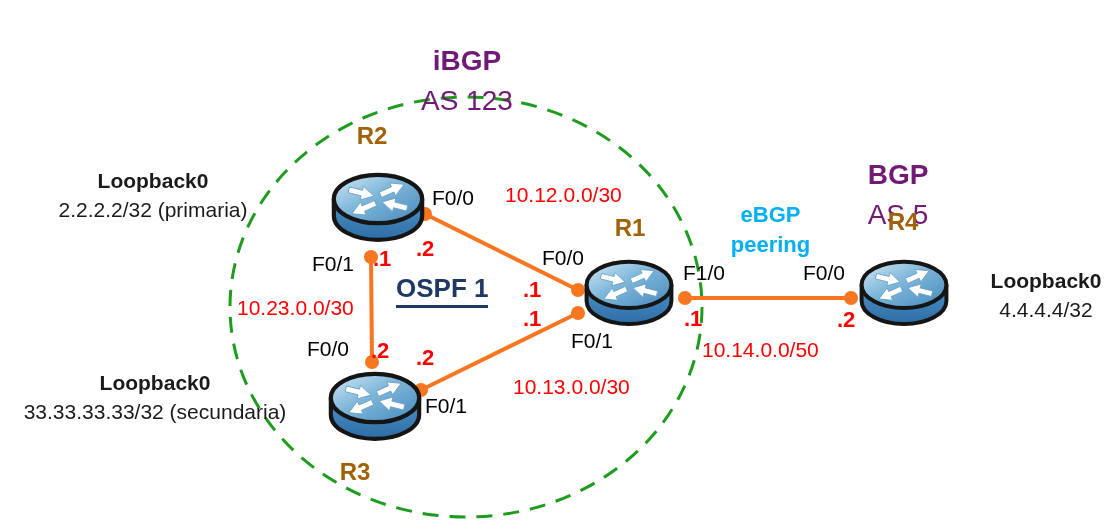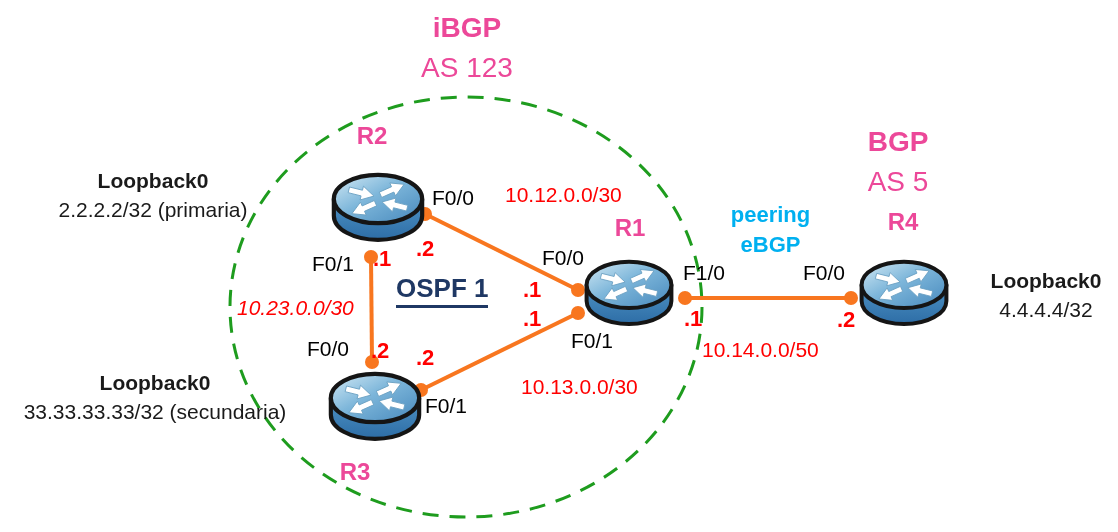--- a/index.html
+++ b/index.html
@@ -3,24 +3,24 @@
 <meta charset="utf-8">
 <style>
   html,body{margin:0;padding:0;background:#ffffff;}
   .canvas{
     position:relative;width:1118px;height:532px;background:#ffffff;
     font-family:"Liberation Sans",sans-serif;overflow:hidden;
   }
   .overlay{position:absolute;left:0;top:0;width:1118px;height:532px;}
   .t{position:absolute;white-space:nowrap;line-height:1.15;}
   .center{text-align:center;}
-  .green{color:#ec4899;}
+  .green{color:#701a75;margin-top:33px;}
   .bold{font-weight:700;}
   .title{font-size:28px;}
-  .rname{font-size:24px;font-weight:700;color:#ec4899;}
+  .rname{font-size:24px;font-weight:700;color:#a16207;}
   .iface{font-size:21px;color:#000000;}
   .net{font-size:21px;color:#ff0000;}
   .ip{font-size:22px;font-weight:700;color:#ff0000;}
   .loop{font-size:21px;color:#1a1a1a;line-height:29px;}
   .loop .lb-title{font-weight:700;}
   .ospf{font-size:26px;font-weight:700;color:#1f3864;border-bottom:3px solid #1f3864;padding-bottom:1px;text-align:right;}
   .ebgp{font-size:22px;font-weight:700;color:#00b0f0;line-height:30px;}
   .router{position:absolute;}
   .router svg{display:block;width:100%;height:100%;}
   .hidden-defs{position:absolute;width:0;height:0;overflow:hidden;}
@@ -100,27 +100,27 @@
       </svg>
   </div>
   <div class="router" style="left:856px;top:255px;width:96px;height:79px;">
     <svg viewBox="0 0 120 96">
         <use href="#router-symbol"></use>
       </svg>
   </div>
 
   <div class="t ospf" style="left:396px;top:274px;">OSPF 1</div>
   <div class="t ebgp center" style="left:703px;top:200px;width:135px;">
+    <div>eBGP</div>
     <div>peering</div>
-    <div>eBGP</div>
   </div>
 
   <div class="t net" style="left:505px;top:183px;">10.12.0.0/30</div>
-  <div class="t net" style="left:237px;top:296px;font-style:italic;">10.23.0.0/30</div>
-  <div class="t net" style="left:513px;top:375px;margin-left:8px;">10.13.0.0/30</div>
+  <div class="t net" style="left:237px;top:296px;">10.23.0.0/30</div>
+  <div class="t net" style="left:513px;top:375px;">10.13.0.0/30</div>
   <div class="t net" style="left:702px;top:338px;">10.14.0.0/50</div>
 
   <div class="t iface" style="left:432px;top:186px;">F0/0</div>
   <div class="t iface" style="left:312px;top:252px;">F0/1</div>
   <div class="t iface" style="left:307px;top:337px;">F0/0</div>
   <div class="t iface" style="left:425px;top:394px;">F0/1</div>
   <div class="t iface" style="left:542px;top:246px;">F0/0</div>
   <div class="t iface" style="left:571px;top:329px;">F0/1</div>
   <div class="t iface" style="left:683px;top:261px;">F1/0</div>
   <div class="t iface" style="left:803px;top:261px;">F0/0</div>

